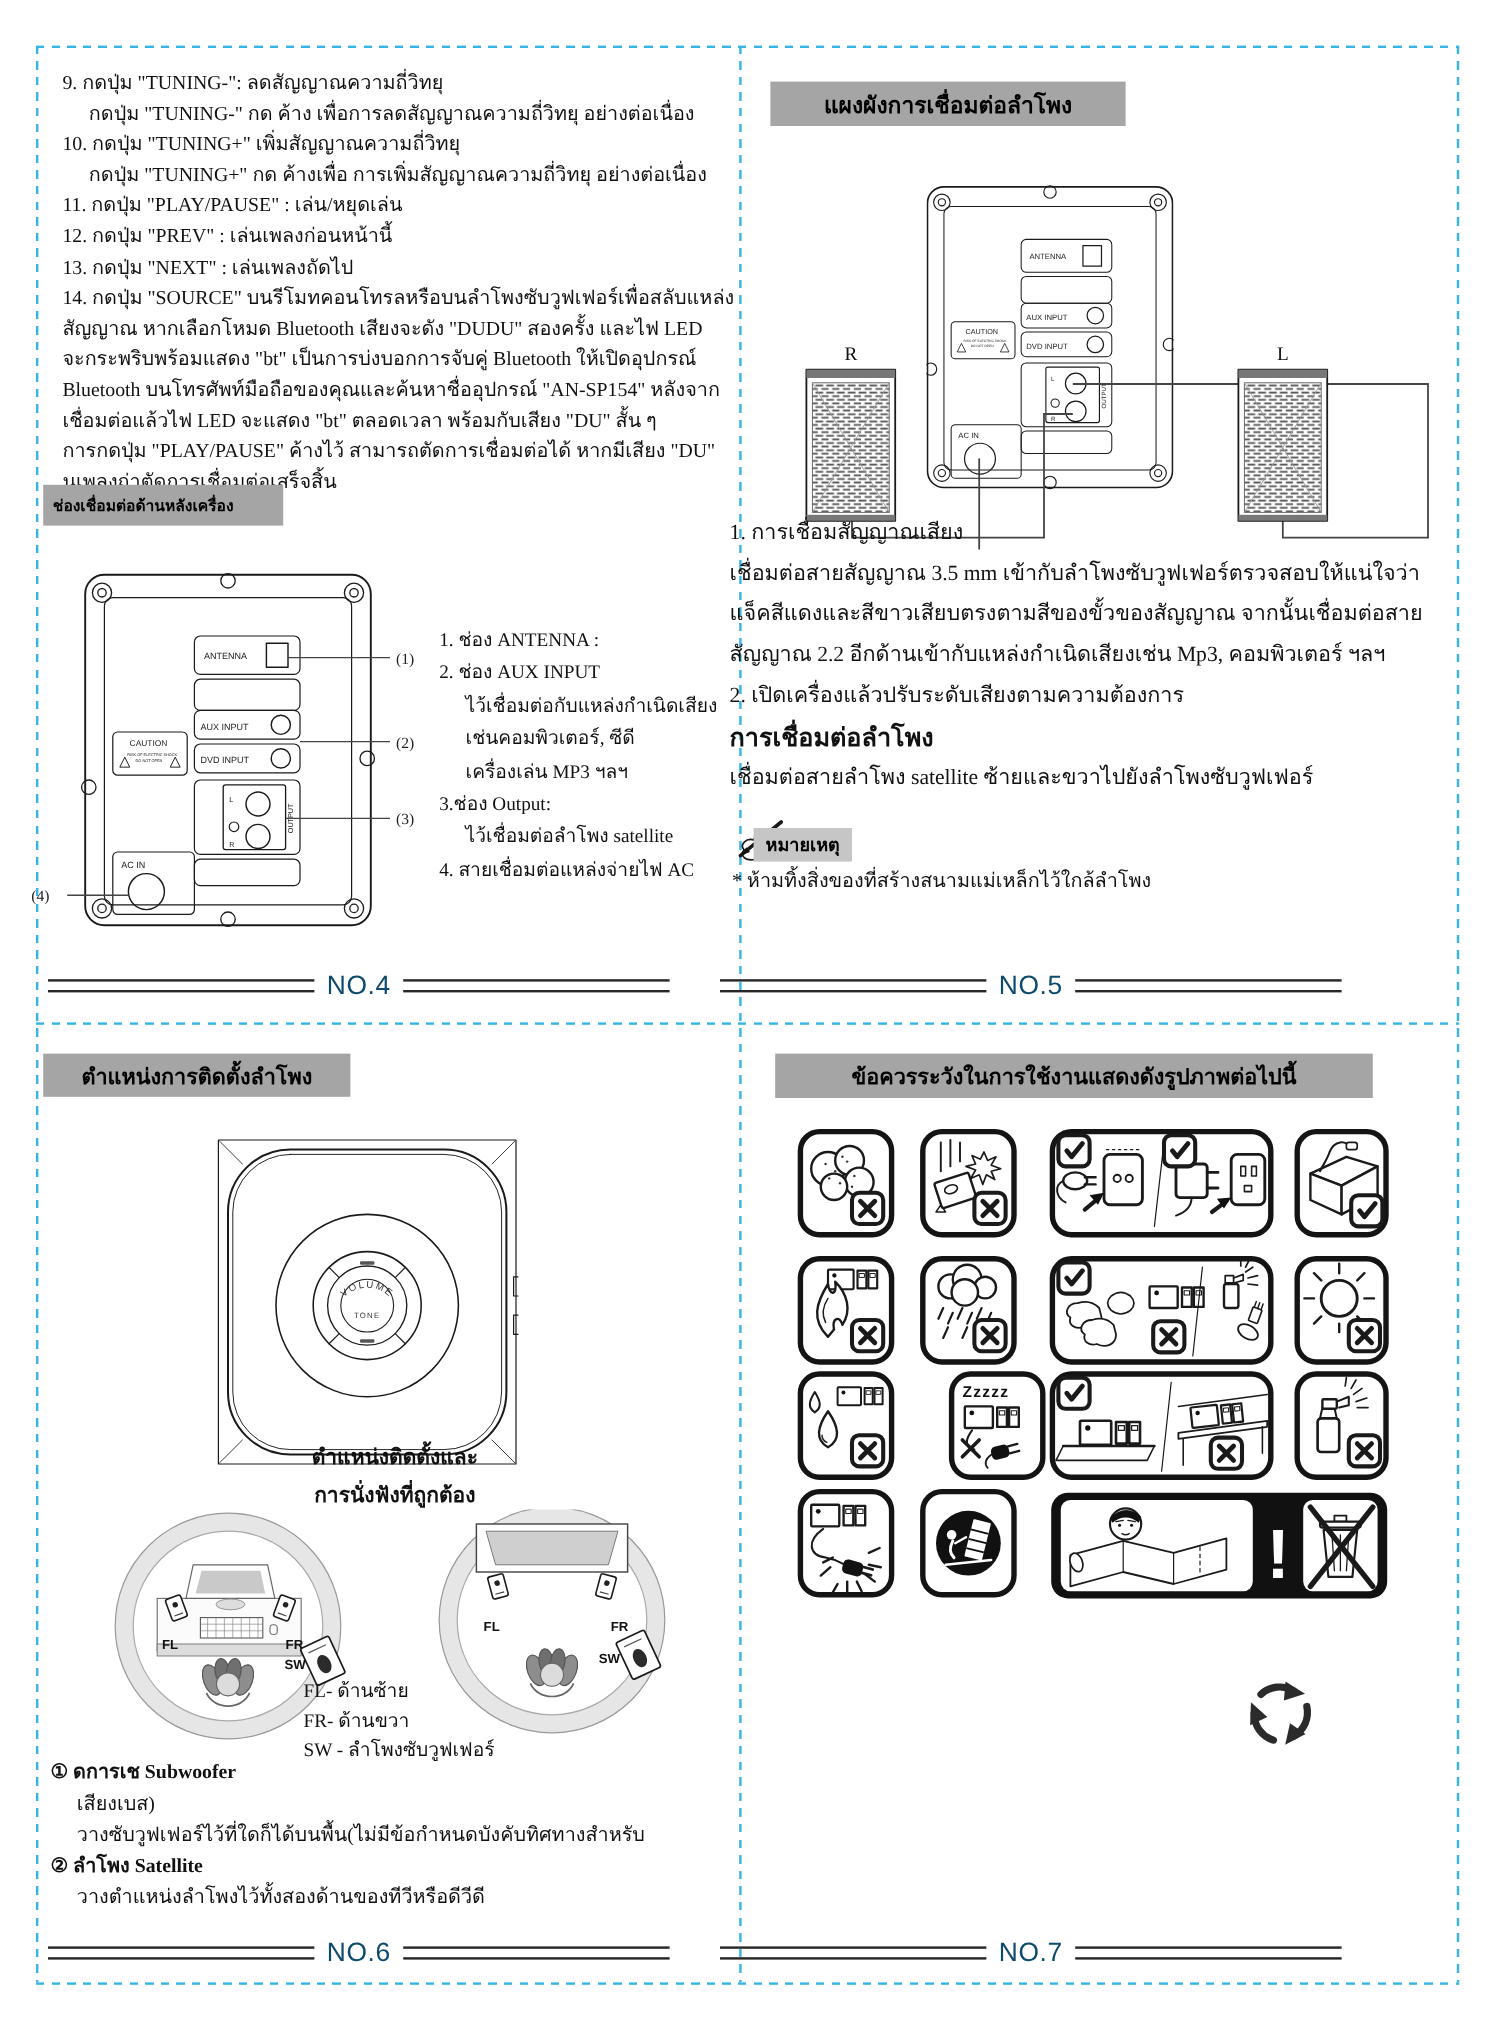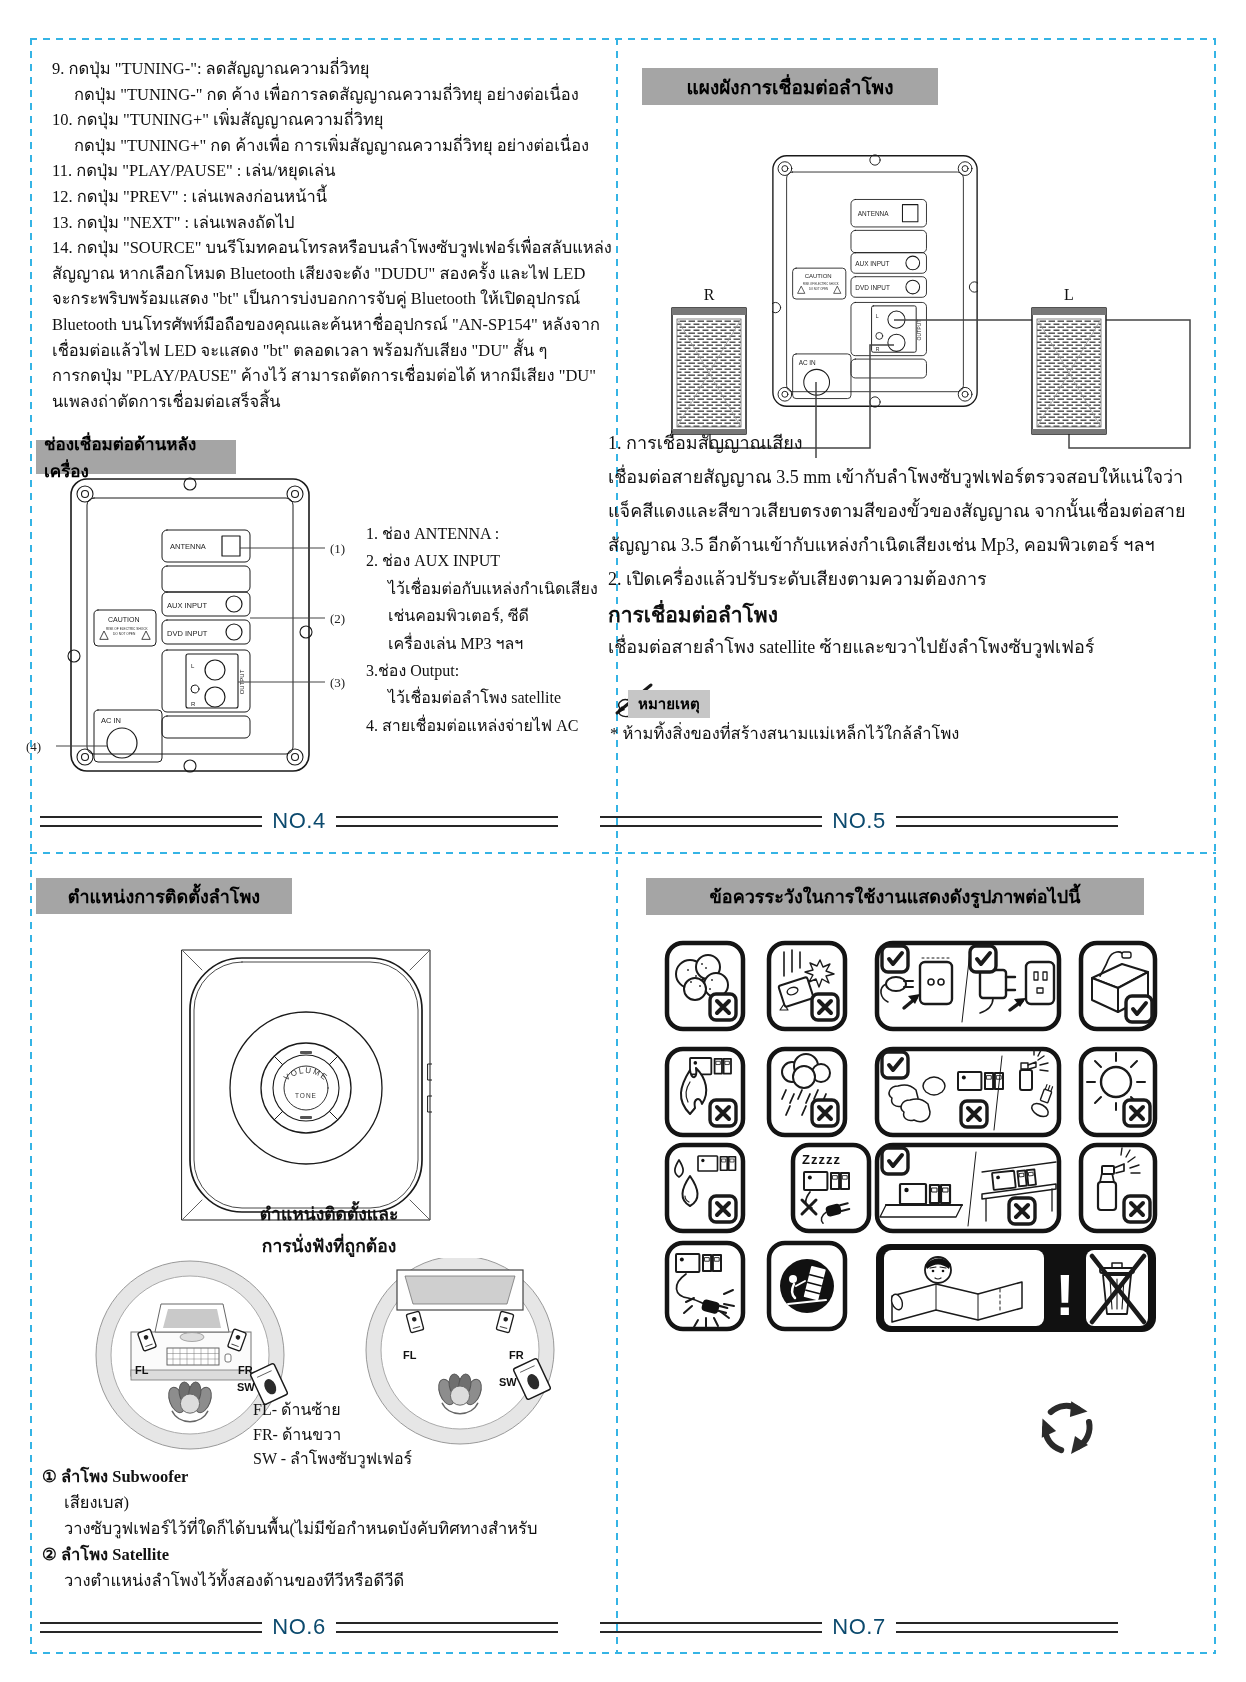--- a/index.html
+++ b/index.html
@@ -157,21 +157,21 @@
       <div>13. กดปุ่ม "NEXT" : เล่นเพลงถัดไป</div>
       <div>14. กดปุ่ม "SOURCE" บนรีโมทคอนโทรลหรือบนลำโพงซับวูฟเฟอร์เพื่อสลับแหล่ง</div>
       <div>สัญญาณ หากเลือกโหมด Bluetooth เสียงจะดัง "DUDU" สองครั้ง และไฟ LED</div>
       <div>จะกระพริบพร้อมแสดง "bt" เป็นการบ่งบอกการจับคู่ Bluetooth ให้เปิดอุปกรณ์</div>
       <div>Bluetooth บนโทรศัพท์มือถือของคุณและค้นหาชื่ออุปกรณ์ "AN-SP154" หลังจาก</div>
       <div>เชื่อมต่อแล้วไฟ LED จะแสดง "bt" ตลอดเวลา พร้อมกับเสียง "DU" สั้น ๆ</div>
       <div>การกดปุ่ม "PLAY/PAUSE" ค้างไว้ สามารถตัดการเชื่อมต่อได้ หากมีเสียง "DU"</div>
       <div>นเพลงถ่าตัดการเชื่อมต่อเสร็จสิ้น</div>
     </div>
 
-  <div class="gbar" style="left:36px;top:404px;width:192px;height:34px;font-size:17px;padding-left:8px;margin-top:36px;">
+  <div class="gbar" style="left:36px;top:404px;width:192px;height:34px;font-size:13px;padding-left:8px;">
     <span>ช่องเชื่อมต่อด้านหลังเครื่อง</span>
   </div>
 
   <svg style="position:absolute;left:20px;top:470px;" width="400" height="310" viewBox="-50 0 400 310">
     <use href="#rear-panel"></use>
     <g class="thin">
       <line x1="170" y1="78" x2="255" y2="78"></line>
       <line x1="180" y1="148" x2="255" y2="148"></line>
       <line x1="168" y1="212" x2="255" y2="212"></line>
       <line x1="-14" y1="276" x2="37" y2="276"></line>
@@ -234,21 +234,21 @@
       <rect x="434" y="289" width="74" height="5" fill="#777" stroke="none"></rect>
       <text x="471" y="160" text-anchor="middle" class="spklbl">L</text>
     </g>
   </svg>
 
   <div class="txt lines" style="left:608px;top:428px;width:570px;font-size:18px;">
 
   <div style="height:34px;">1. การเชื่อมสัญญาณเสียง</div>
       <div style="height:34px;">เชื่อมต่อสายสัญญาณ 3.5 mm เข้ากับลำโพงซับวูฟเฟอร์ตรวจสอบให้แน่ใจว่า</div>
       <div style="height:34px;">แจ็คสีแดงและสีขาวเสียบตรงตามสีของขั้วของสัญญาณ จากนั้นเชื่อมต่อสาย</div>
-      <div style="height:34px;">สัญญาณ 3.5 อีกด้านเข้ากับแหล่งกำเนิดเสียงเช่น Mp3, คอมพิวเตอร์ ฯลฯ</div>
+      <div style="height:34px;">สัญญาณ 2.2 อีกด้านเข้ากับแหล่งกำเนิดเสียงเช่น Mp3, คอมพิวเตอร์ ฯลฯ</div>
       <div style="height:34px;">2. เปิดเครื่องแล้วปรับระดับเสียงตามความต้องการ</div>
       <div style="height:34px;" class="bold-lg">การเชื่อมต่อลำโพง</div>
       <div style="height:34px;">เชื่อมต่อสายลำโพง satellite ซ้ายและขวาไปยังลำโพงซับวูฟเฟอร์</div>
     </div>
 
   <svg style="position:absolute;left:610px;top:680px;" width="46" height="40" viewBox="0 0 46 40">
     <path d="M20,36 c-8,2 -14,-2 -10,-8 c-4,-4 2,-10 8,-8 c2,-6 10,-6 12,0 l6,8 c2,6 -4,10 -10,8 z" class="kf" style="stroke-width:1.4"></path>
     <line x1="7" y1="33" x2="41" y2="5" class="k" style="stroke-width:3"></line>
     <polygon points="7,33 12,26 15,30" class="fb"></polygon>
   </svg>
@@ -344,21 +344,21 @@
 
   <div class="txt lines" style="left:253px;top:1398px;font-size:16px;line-height:24.5px;">
 
   <div>FL- ด้านซ้าย</div>
       <div>FR- ด้านขวา</div>
       <div>SW - ลำโพงซับวูฟเฟอร์</div>
     </div>
 
   <div class="txt lines" style="left:42px;top:1464px;width:545px;font-size: 16.5px;line-height:26px;">
 
-  <div class="bold">① ลำโพง Subwoofer</div>
+  <div class="bold">① ดการเช Subwoofer</div>
       <div class="ind">เสียงเบส)</div>
       <div class="ind">วางซับวูฟเฟอร์ไว้ที่ใดก็ได้บนพื้น(ไม่มีข้อกำหนดบังคับทิศทางสำหรับ</div>
       <div class="bold">② ลำโพง Satellite</div>
       <div class="ind">วางตำแหน่งลำโพงไว้ทั้งสองด้านของทีวีหรือดีวีดี</div>
     </div>
 
   <div class="footer" style="left:40px;top:1614px;width:518px;">
     <div class="ln"></div>
     <div class="lbl">NO.6</div>
     <div class="ln"></div>

